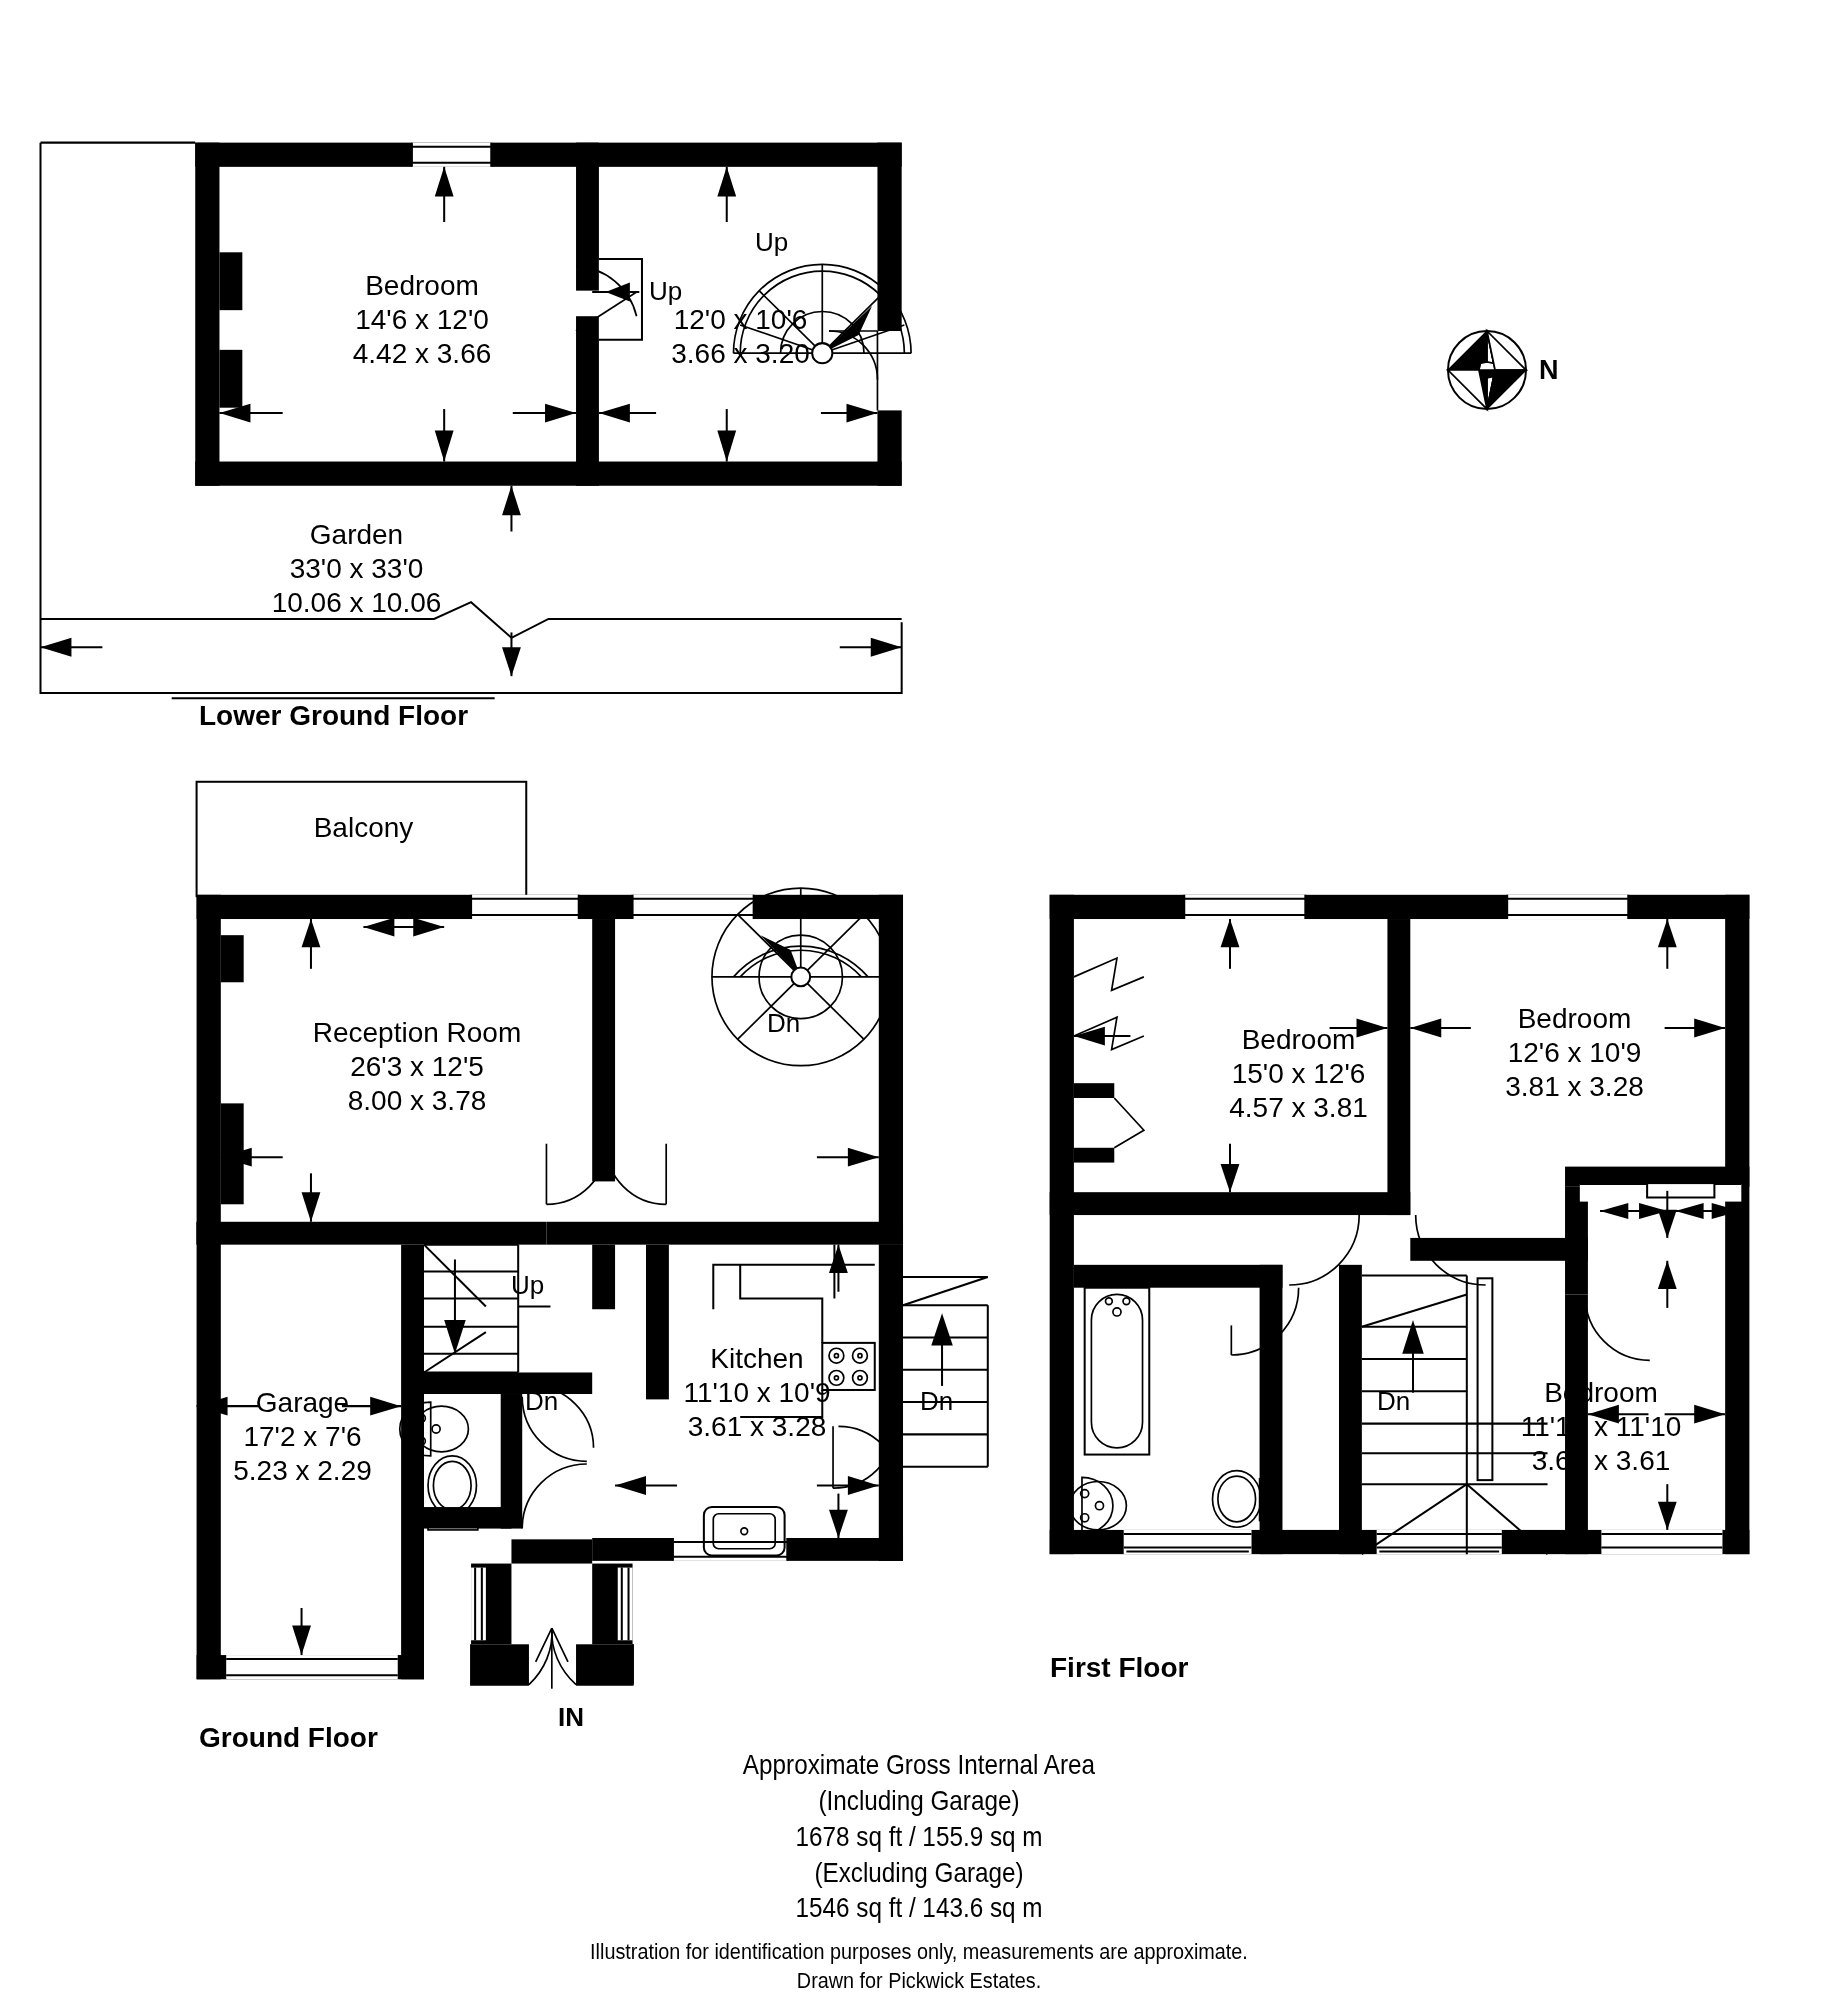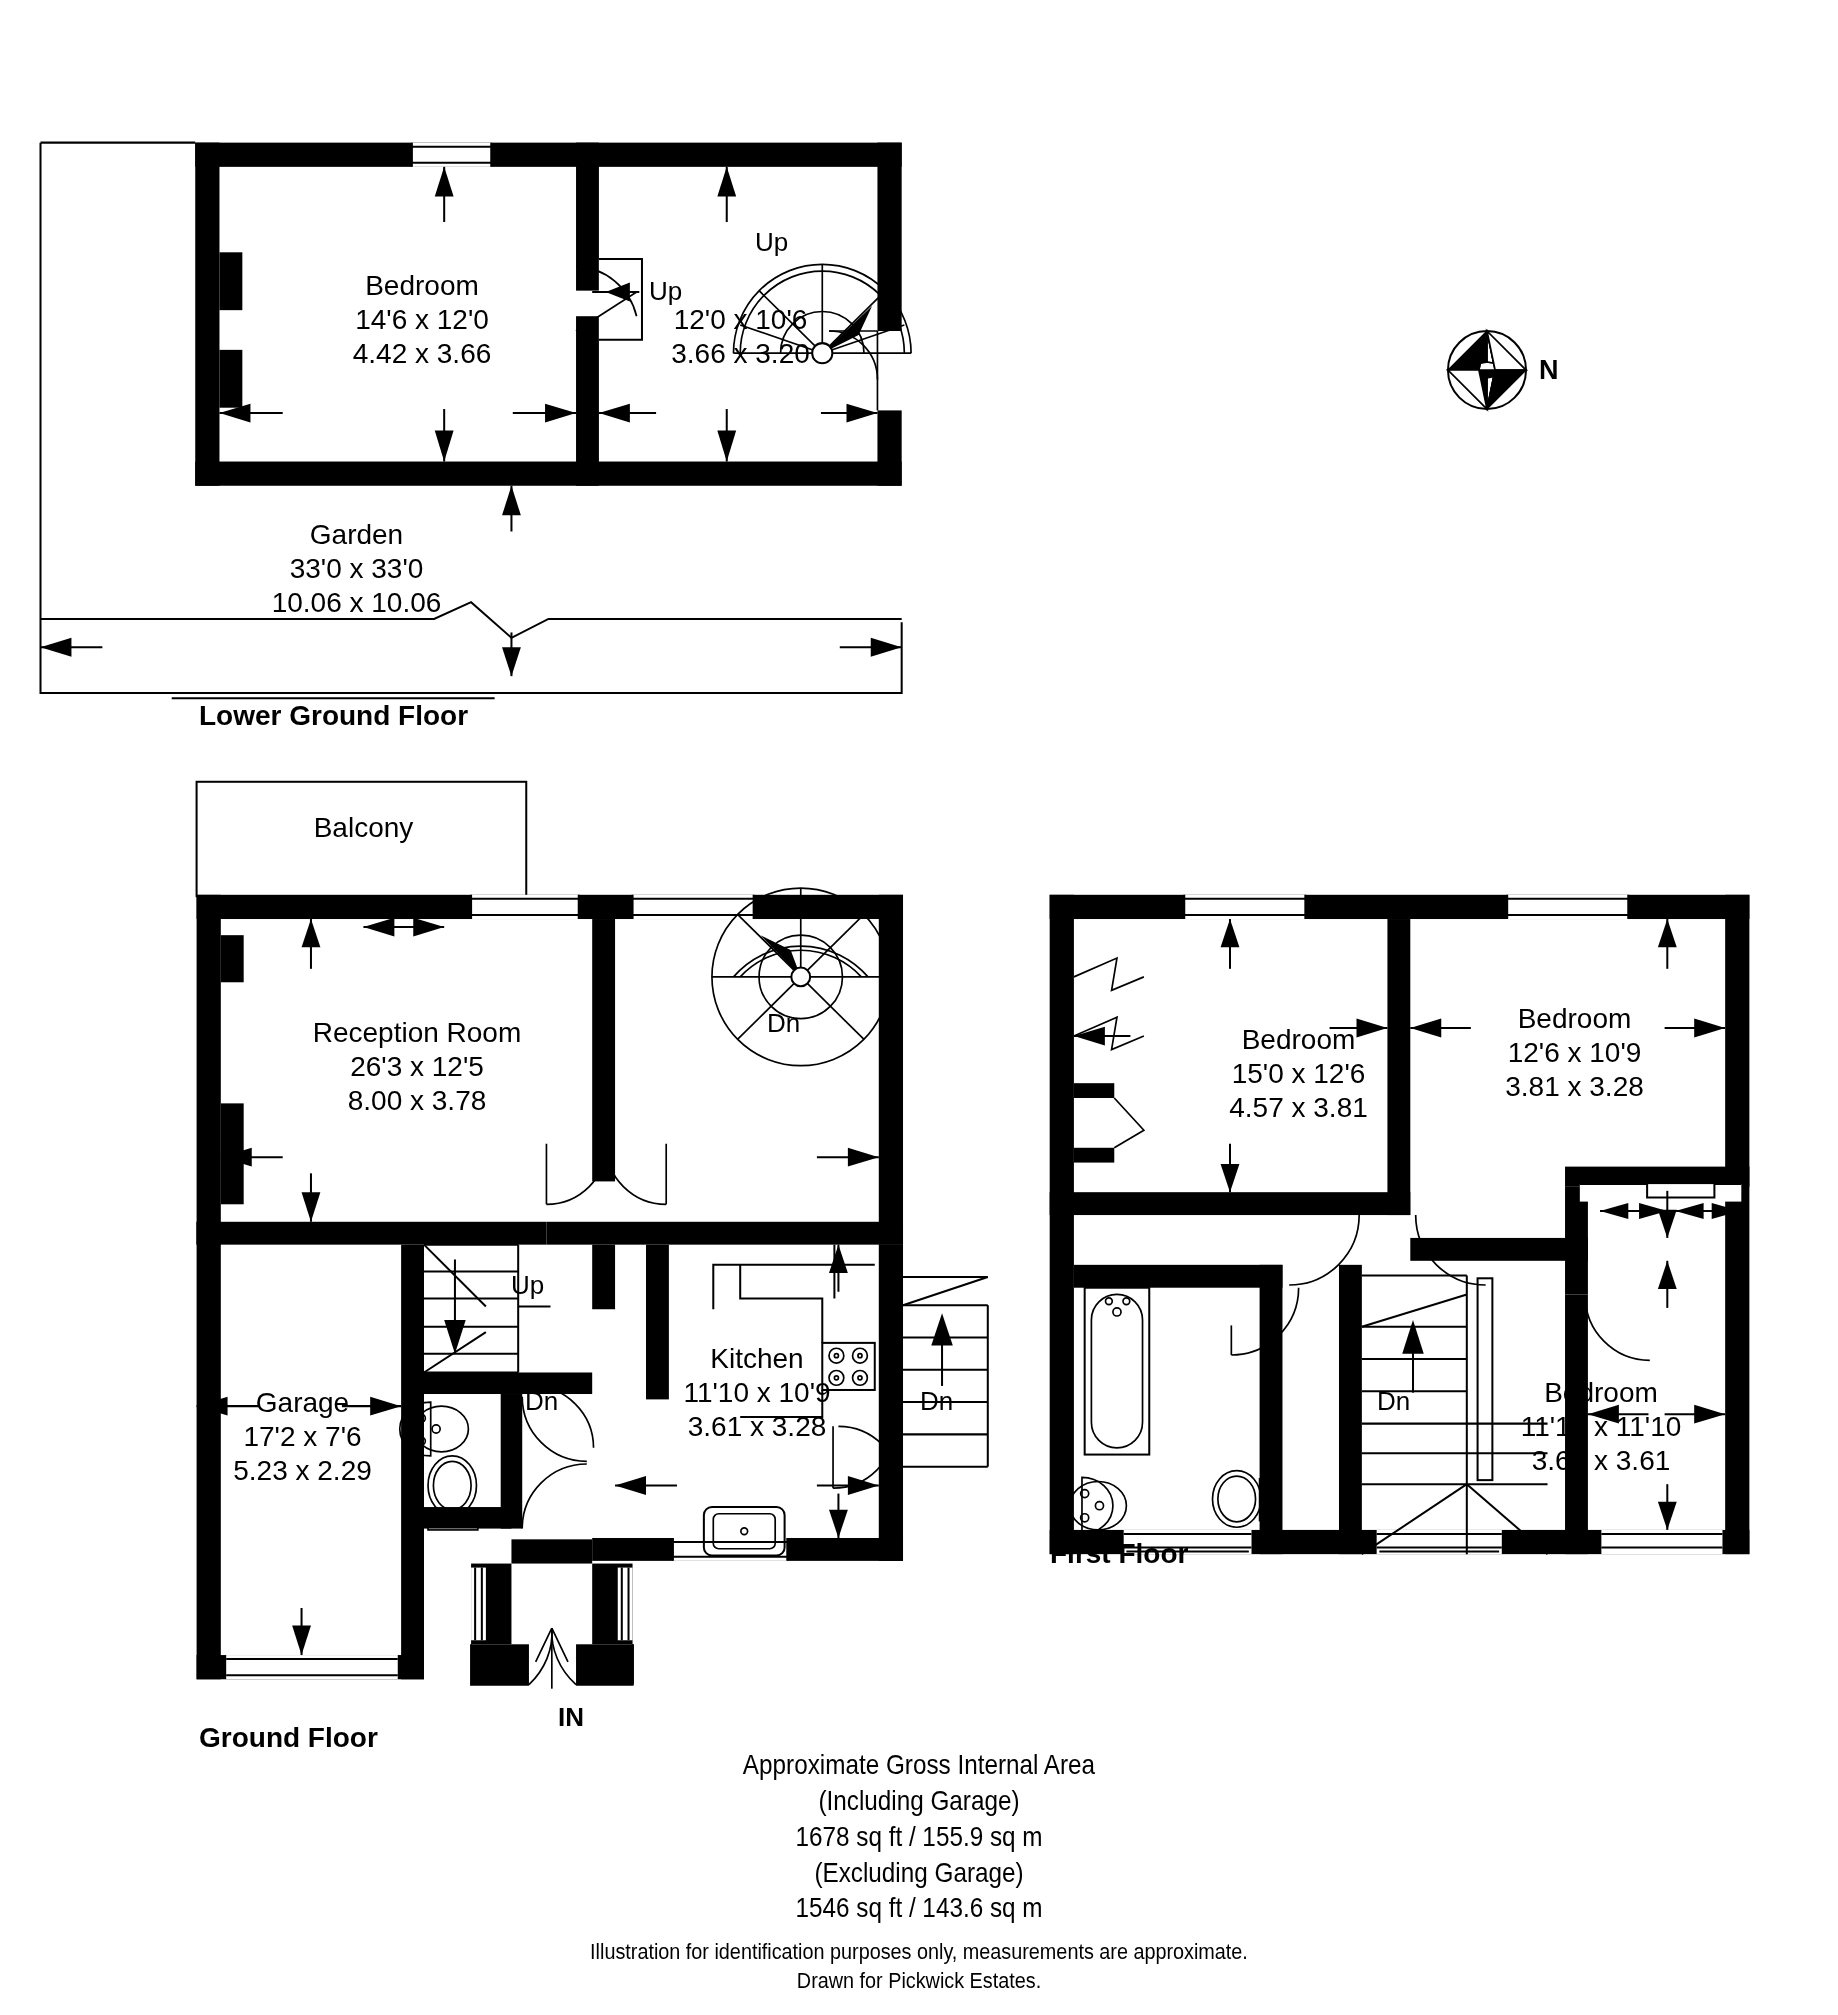--- a/index.html
+++ b/index.html
@@ -630,21 +630,21 @@
   </div>
 
   <div class="room-label" style="left:1453px;top:1376px;width:296px;">
     <span class="rl-name">Bedroom</span>
     <span class="rl-imp">11'10 x 11'10</span>
     <span class="rl-met">3.61 x 3.61</span>
   </div>
 
   <div class="small-label" style="left:1377px;top:1386px;">Dn</div>
 
-  <div class="floor-label" style="left:1050px;top:1538px;">First Floor</div>
+  <div class="floor-label" style="left:1050px;top:1652px;">First Floor</div>
 
   <div class="area-block" style="left:542px;top:1747px;width:754px;">
     <div>Approximate Gross Internal Area</div>
     <div>(Including Garage)</div>
     <div>1678 sq ft / 155.9 sq m</div>
     <div>(Excluding Garage)</div>
     <div>1546 sq ft / 143.6 sq m</div>
   </div>
 
   <div class="footer-block" style="left:381px;top:1938px;width:1076px;">

